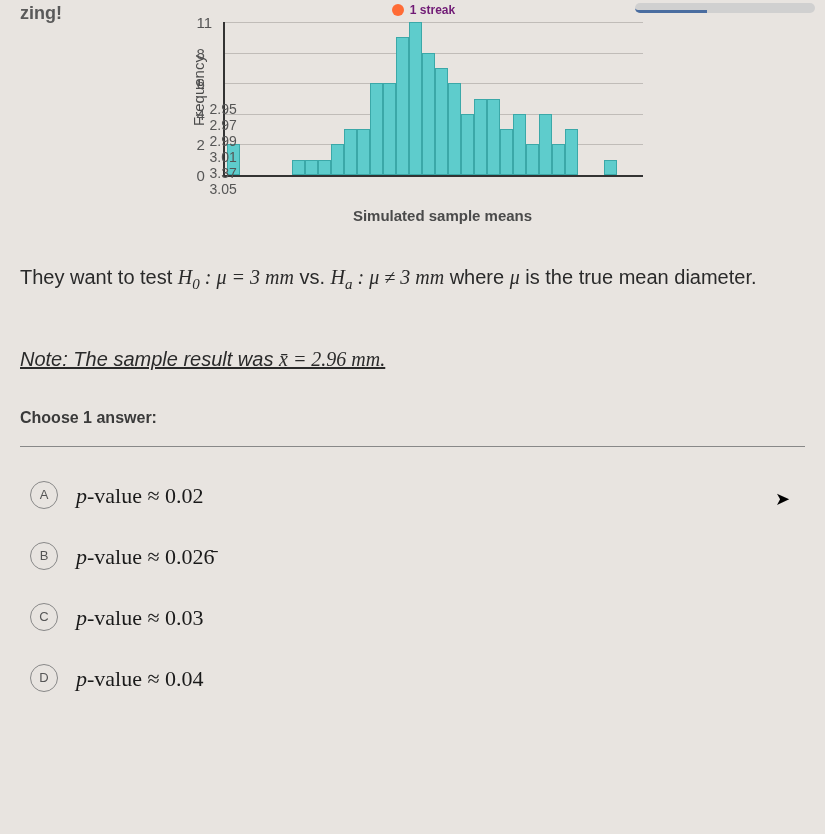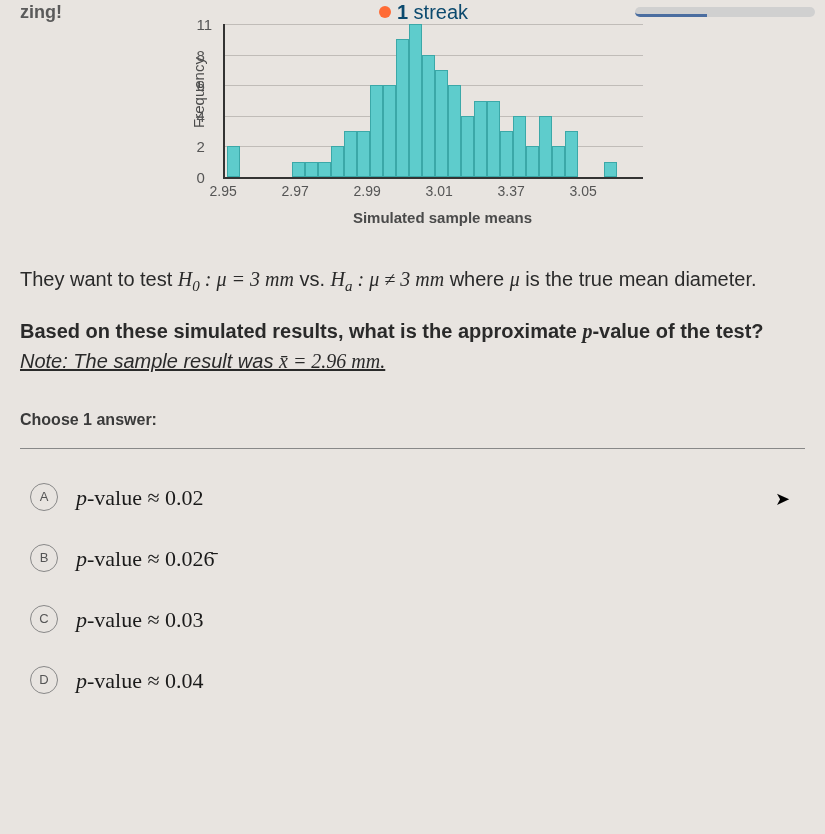--- a/index.html
+++ b/index.html
@@ -7,35 +7,36 @@
       font-family: -apple-system, BlinkMacSystemFont, 'Segoe UI', Arial, sans-serif;
       background: #e8e4e0;
       width: 825px;
       height: 834px;
       overflow: hidden;
       position: relative;
     }
     .top-bar {
       display: flex;
       justify-content: space-between;
-      align-items: center;
-      padding: 12px 20px;
+      align-items: flex-start;
+      padding: 3px 20px;
       height: 22px;
       color: #5a5a5a;
       font-size: 18px;
       gap: 8px;
     }
     .top-left { font-weight: 600; }
     .streak {
       display: flex;
       align-items: center;
       gap: 6px;
-      font-size: 20px;
-      color: #0c4a6e;
+      font-size: 12px;
+      color: #701a75;
       margin-left: 150px;
+      font-weight: bold;
     }
     .streak-icon {
       width: 12px; height: 12px;
       border-radius: 50%;
       background: #ff6b35;
     }
     .progress-bar {
       width: 180px; height: 10px;
       background: #d0d0d0;
       border-radius: 5px;
@@ -100,20 +101,21 @@
       margin-right: 0px;
     }
     .x-ticks {
       position: absolute;
       bottom: -22px;
       left: -15px;
       right: 0;
       display: flex;
       font-size: 14px;
       color: #555;
+      flex-direction: column;
     }
     .x-tick { width: 72px; text-align: left;}
     .x-axis-label {
       text-align: center;
       font-size: 15px;
       color: #4a4a4a;
       margin-top: 30px;
       font-weight: 600;
     }
     .content {
@@ -237,21 +239,21 @@
     </div>
   </div>
   <div class="x-axis-label">Simulated sample means</div>
 </div>
 
 <div class="content">
   <p>
     <span>They want to test </span><span class="math"><span>H</span><span class="sub">0</span><span> : μ = 3 mm</span></span><span> vs. </span><span class="math"><span>H</span><span class="sub">a</span><span> : μ ≠ 3 mm</span></span><span> where </span><span class="math">μ</span><span> is the true mean diameter.</span>
   </p>
   <p>
-    <span class="bold"><span>Based on these simulated results, what is the approximate </span><span class="math">p</span><span>-value of the test?</span></span><br>
+    <br>
     <span class="note"><span>Note: The sample result was </span><span class="math">x̄ = 2.96 mm.</span></span>
   </p>
   <div class="choose">Choose 1 answer:</div>
   <hr class="divider">
   <div class="choices">
     <div class="choice">
       <div class="choice-circle">A</div>
       <div class="choice-text"><span class="math" style="font-style:italic">p</span><span>-value ≈ 0.02</span></div>
     </div>
     <div class="choice">

